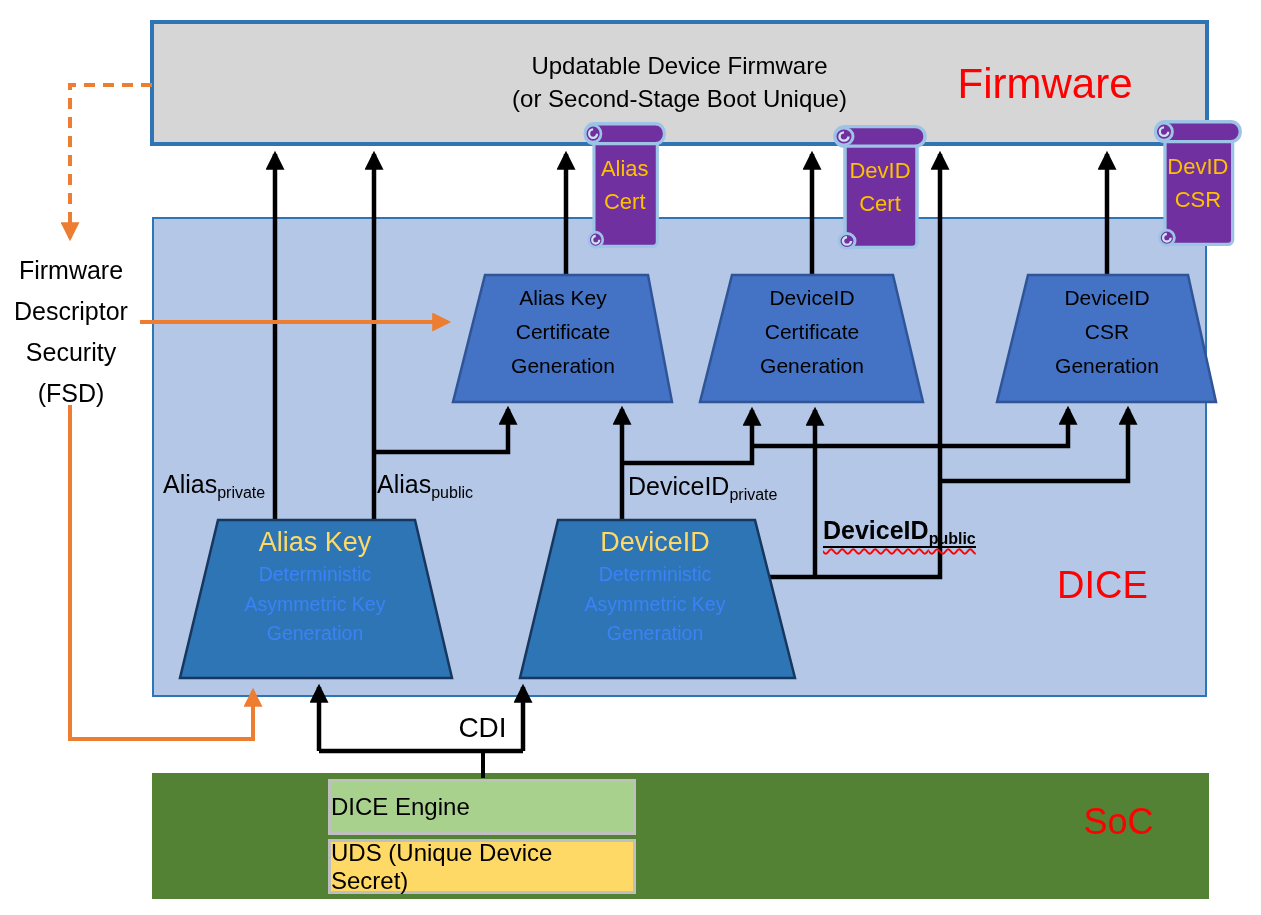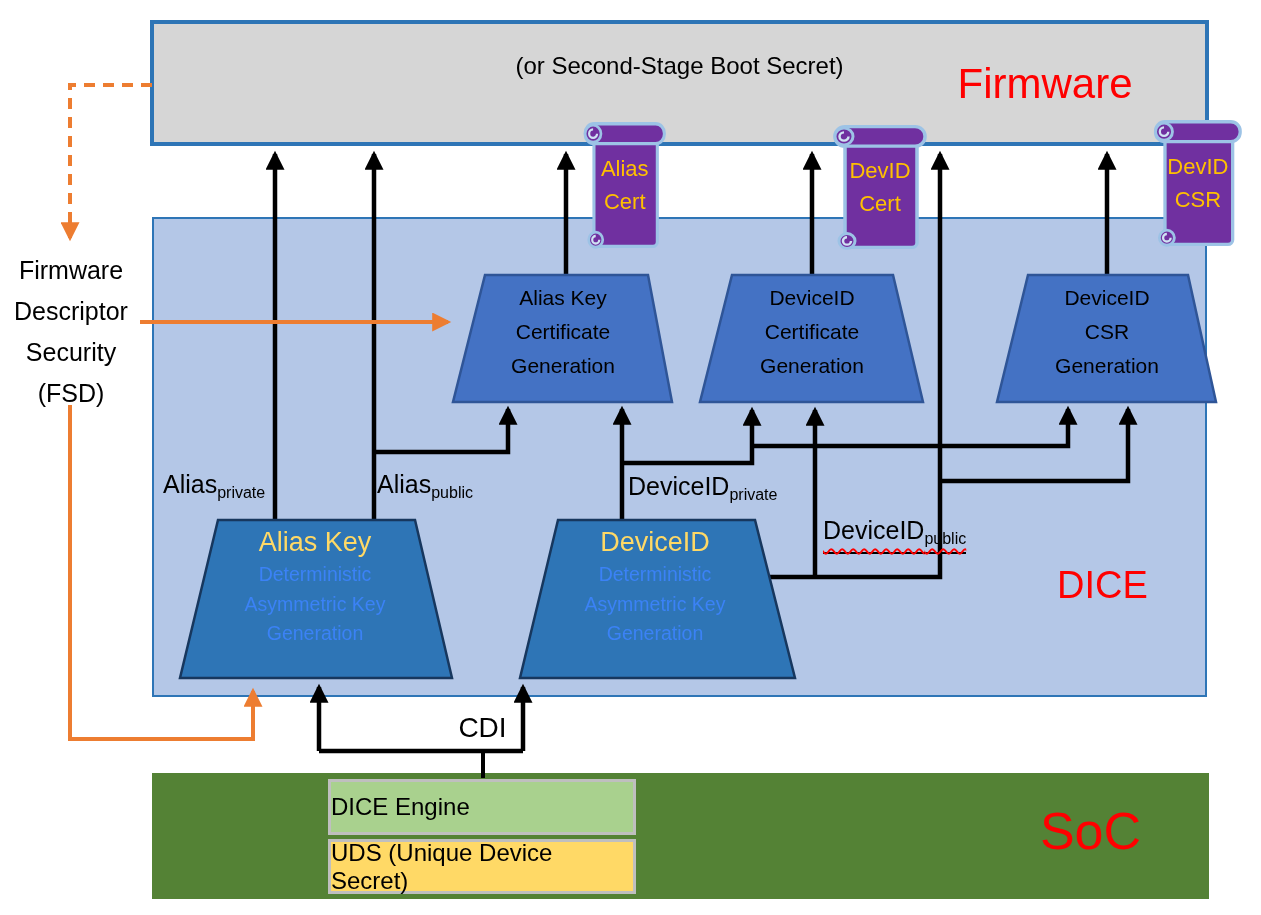--- a/index.html
+++ b/index.html
@@ -17,41 +17,41 @@
   .uds-box{left:328px;top:839px;width:308px;height:55px;background:#FFD966;border:3px solid #BFBFBF;z-index:2;
     display:flex;align-items:center;font-size:24px;}
   
   #wires{left:0;top:0;width:1261px;height:915px;z-index:5;}
   
   .txt{z-index:10;}
   .fw-title{left:152px;top:49px;width:1055px;text-align:center;font-size:24px;line-height:33px;}
   .red-label{color:#FF0000;text-align:center;}
   .fw-red{left:950px;top:60px;width:190px;font-size:42px;}
   .core-red{left:1035px;top:556px;width:135px;font-size:38px;line-height:59px;}
-  .soc-red{left:1028px;top:801px;width:125px;font-size:52px;}
+  .soc-red{left:1056px;top:801px;width:125px;font-size:36px;}
   .fsd{left:0px;top:250px;width:142px;text-align:center;font-size:25px;line-height:41px;}
   .gen3{ text-align:center;font-size:21px;line-height:34px;}
   .gen3.a{left:463px;top:281px;width:200px;}
   .gen3.b{left:712px;top:281px;width:200px;}
   .gen3.c{left:1007px;top:281px;width:200px;}
   .keygen{text-align:center;}
   .keygen .ttl{font-size:27px;line-height:36px;color:#FFD966;}
   .keygen .bd{font-size:19.5px;line-height:29.5px;color:#3b82f6;}
   .keygen.d{left:190px;top:524px;width:250px;}
   .keygen.e{left:530px;top:524px;width:250px;}
   .klabel{font-size:25px;white-space:nowrap;}
   .klabel .sub{font-size:16px;vertical-align:-5px;}
   .kl-ap{left:163px;top:470px;}
   .kl-au{left:377px;top:470px;}
   .kl-dp{left:628px;top:472px;}
   .kl-du{left:823px;top:516px;}
   .did-public-deco{
-    border-bottom:2.5px solid #000;padding-bottom:8px;
+    border-bottom:2.5px solid #000;padding-bottom:2px;
     text-decoration-line:underline;text-decoration-style:wavy;text-decoration-color:#FF0000;
-    text-decoration-thickness:2px;text-underline-offset:9px;
+    text-decoration-thickness:2px;text-underline-offset:9px;font-weight:bold;
   }
   .cdi{left:435px;top:712px;width:95px;text-align:center;font-size:28px;}
   
   .scroll{z-index:15;}
   .scroll svg{position:absolute;left:0;top:0;width:100%;height:100%;}
   .scroll .stxt{position:absolute;left:8%;right:4%;top:24%;bottom:4%;
     display:flex;flex-direction:column;align-items:center;
     color:#FFC000;font-size:22px;line-height:33px;text-align:center;}
   .sc-alias{left:579px;top:120px;width:88px;height:132px;}
   .sc-dcert{left:828px;top:123px;width:100px;height:130px;}
@@ -111,21 +111,22 @@
     <g stroke-width="2.5">
       <polygon points="485,275 648,275 672,402 453,402" fill="#4472C4" stroke="#2F5597"></polygon>
       <polygon points="732,275 893,275 923,402 700,402" fill="#4472C4" stroke="#2F5597"></polygon>
       <polygon points="1028,275 1188,275 1216,402 997,402" fill="#4472C4" stroke="#2F5597"></polygon>
       <polygon points="218,520 415,520 452,678 180,678" fill="#2E75B6" stroke="#17375E"></polygon>
       <polygon points="558,520 755,520 795,678 520,678" fill="#2E75B6" stroke="#17375E"></polygon>
     </g>
   </svg>
 
   <div class="abs txt fw-title">
-    <div>(or Second-Stage Boot Secret)</div>
+    <div>Updatable Device Firmware</div>
+    <div>(or Second-Stage Boot Unique)</div>
   </div>
   <div class="abs txt red-label fw-red">Firmware</div>
 
   <div class="abs txt red-label core-red">
     <div>DICE</div>
   </div>
   <div class="abs txt red-label soc-red">SoC</div>
 
   <div class="abs txt fsd">
     <div>Firmware</div>

